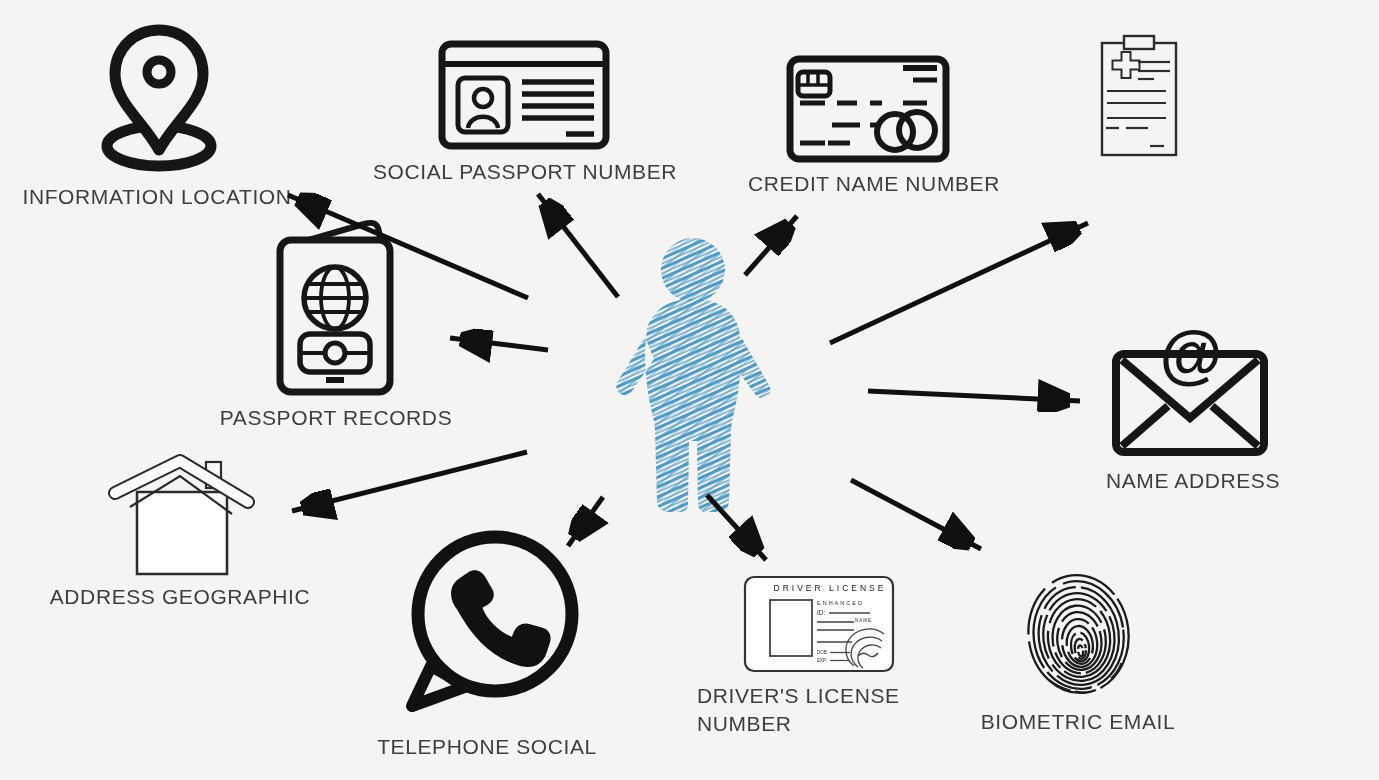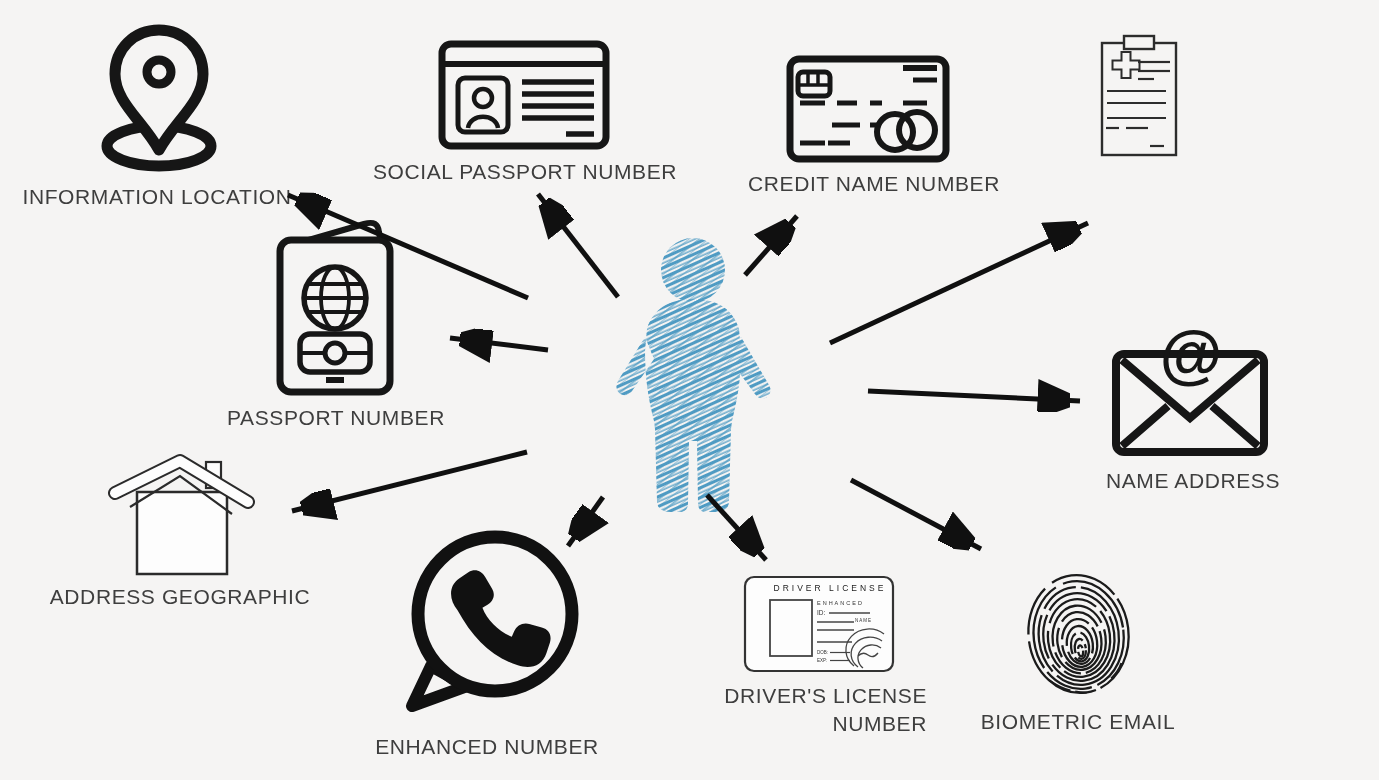--- a/index.html
+++ b/index.html
@@ -13,21 +13,21 @@
   .icon{position:absolute;}
   .label{
     position:absolute;
     transform:translate(-50%,-50%);
     font-size:21px;
     letter-spacing:.6px;
     color:var(--label,#3e3e3e);
     white-space:nowrap;
     line-height:1.35;
   }
-  .label.two-line{white-space:normal;width:230px;text-align:right;}
+  .label.two-line{white-space:normal;width:230px;text-align:left;}
   #arrow-layer{position:absolute;left:0;top:0;width:1379px;height:780px;}
   #arrow-layer line{stroke:var(--arrow,#101010);stroke-width:5;marker-end:url(#ah);}
   svg{display:block;overflow:visible;}
   .stroke-dark{stroke:var(--icon,#161616);fill:none;}
   .stroke-thin{stroke:var(--icon-thin,#2c2c2c);fill:none;}
   text{font-family:"Liberation Sans", sans-serif;}
 </style>
 </head>
 <body>
 
@@ -182,24 +182,24 @@
       <ellipse cx="57" cy="75" rx="9" ry="14.5" stroke-dasharray="35 4 22 5" stroke-dashoffset="8"></ellipse>
       <ellipse cx="57" cy="77" rx="5.5" ry="10" stroke-dasharray="20 4 14 5" stroke-dashoffset="22"></ellipse>
       <ellipse cx="57" cy="79" rx="2.5" ry="5.5" stroke-dasharray="12 3 8 4"></ellipse>
       <path d="M22,104 q16,15 36,17 M84,110 q8,-6 12,-14" stroke-width="2" stroke-dasharray="24 5 18 6"></path>
     </g>
   </svg>
 
   <div class="label" style="left:157px;top:197px">INFORMATION LOCATION</div>
   <div class="label" style="left:525px;top:172px">SOCIAL PASSPORT NUMBER</div>
   <div class="label" style="left:874px;top:184px">CREDIT NAME NUMBER</div>
-  <div class="label" style="left:336px;top:418px">PASSPORT NUMBER</div>
+  <div class="label" style="left:336px;top:418px">PASSPORT RECORDS</div>
   <div class="label" style="left:1193px;top:481px">NAME ADDRESS</div>
   <div class="label" style="left:180px;top:597px">ADDRESS GEOGRAPHIC</div>
-  <div class="label" style="left:487px;top:747px">ENHANCED NUMBER</div>
+  <div class="label" style="left:487px;top:747px">TELEPHONE SOCIAL</div>
   <div class="label two-line" style="left:812px;top:710px">DRIVER'S LICENSE NUMBER</div>
   <div class="label" style="left:1078px;top:722px">BIOMETRIC EMAIL</div>
 
   <svg id="arrow-layer" viewBox="0 0 1379 780">
     <defs>
       <marker id="ah" markerWidth="6.5" markerHeight="6.5" refX="8.5" refY="4" orient="auto">
         <path d="M0,0 L10,4 L0,8 Z" fill="#101010"></path>
       </marker>
     </defs>
   <line x1="528" y1="298" x2="288" y2="195"></line>

